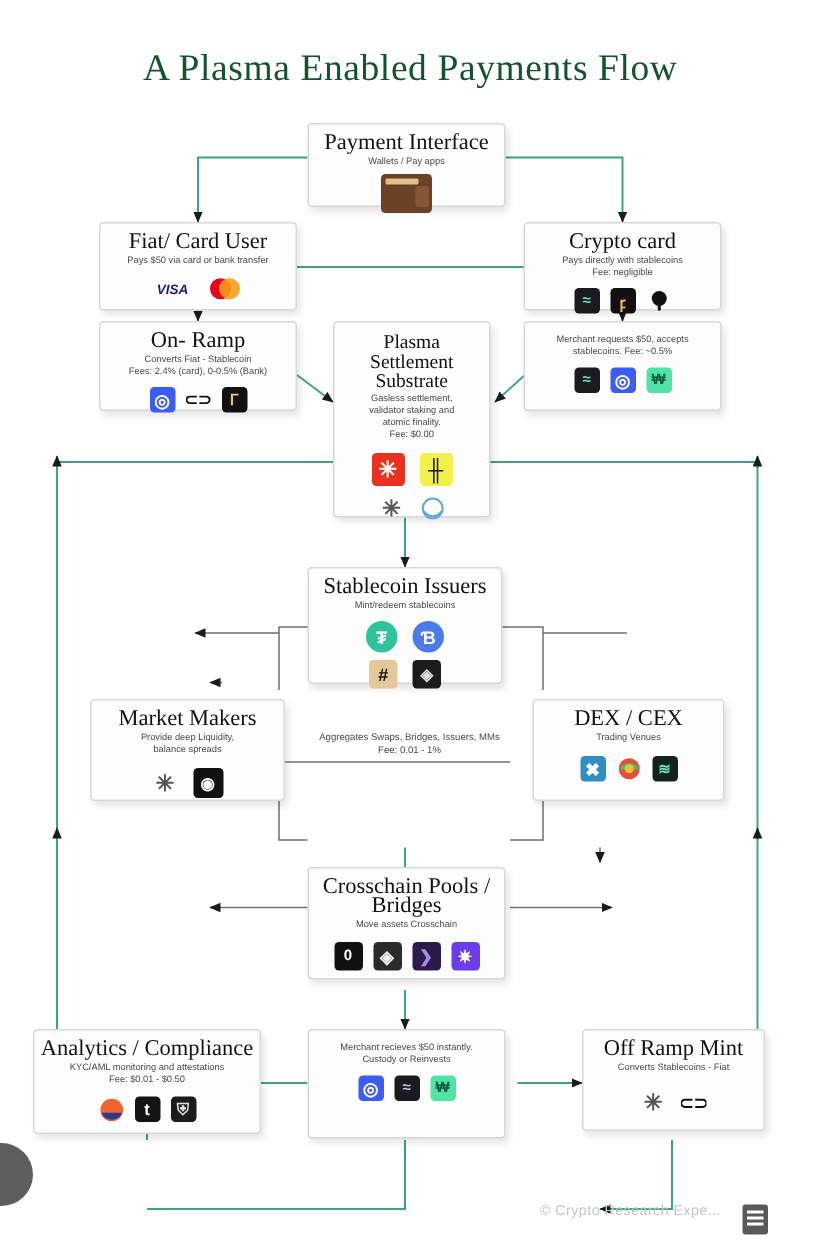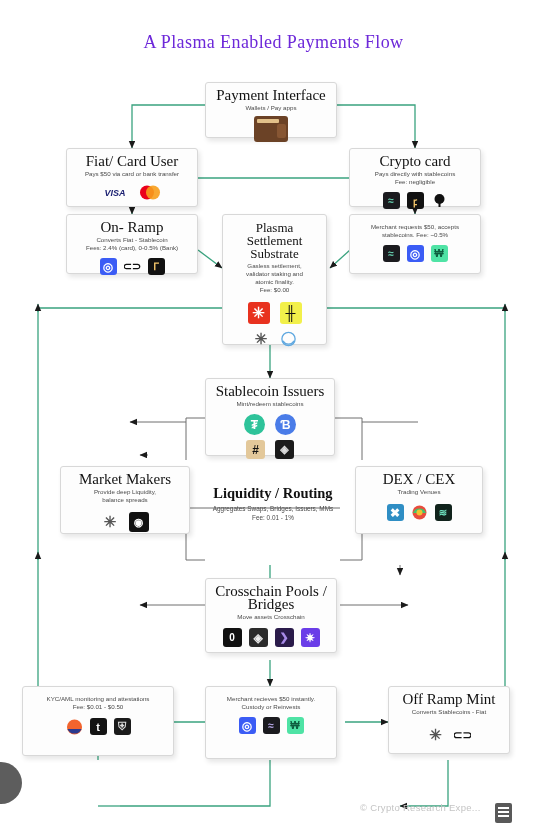--- a/index.html
+++ b/index.html
@@ -3,21 +3,21 @@
 <meta charset="utf-8">
 <style>
   html,body{margin:0;padding:0;background:#ffffff;}
   body{width:547px;height:827px;position:relative;overflow:hidden;
        font-family:"Liberation Sans",sans-serif;}
 
   #canvas{position:absolute;left:0;top:0;width:547px;height:827px;}
 
   
   .title{position:absolute;left:0;top:32px;width:547px;text-align:center;
-         font-family:"Liberation Serif",serif;font-size:18px;color:#6d28d9;
+         font-family:"Liberation Serif",serif;font-size:25px;color:#14532d;
          letter-spacing:.4px;}
 
   
   svg#wires{position:absolute;left:0;top:0;width:547px;height:827px;}
 
   
   .node{position:absolute;background:#fdfdfd;border:1px solid #d8d8d8;
         border-radius:3px;box-shadow:2px 3px 5px rgba(0,0,0,.10);
         box-sizing:border-box;text-align:center;padding:6px 4px 6px;}
   .node .hd{font-family:"Liberation Serif",serif;color:#111;
@@ -225,21 +225,20 @@
     <div class="hd">Market Makers</div>
     <div class="sb" style="white-space: pre-line;">Provide deep Liquidity,
 balance spreads</div>
     <div class="icons g2" style="margin-top:8px;">
       <span class="ic plain" style="color:#555;font-size:15px;">✳</span>
       <span class="ic" style="background:#111;color:#fff;width:20px;height:20px;font-size:11px;">◉</span>
     </div>
   </div>
 
   <div class="hub" style="left:185px;top:485px;width:176px;">
-    <div class="hd">Liquidity / Routing</div>
     <div class="sb" style="white-space: pre-line;">Aggregates Swaps, Bridges, Issuers, MMs
 Fee: 0.01 - 1%</div>
   </div>
 
   <div class="node" style="left:355px;top:466px;width:128px;height:68px;">
     <div class="hd">DEX / CEX</div>
     <div class="sb">Trading Venues</div>
     <div class="icons" style="margin-top:8px;">
       <span class="ic" style="background:#2f8ec4;color:#fff;font-size:12px;">✖</span>
       <span class="ic plain">
@@ -258,20 +257,21 @@
     <div class="sb">Move assets Crosschain</div>
     <div class="icons" style="margin-top:7px;">
       <span class="ic" style="background:#111;color:#fff;width:19px;height:19px;">0</span>
       <span class="ic" style="background:#2b2b2b;color:#eee;width:19px;height:19px;font-size:12px;">◈</span>
       <span class="ic" style="background:#2a1b4a;color:#a88ae8;width:19px;height:19px;font-size:11px;">❯</span>
       <span class="ic" style="background:#6a3de8;color:#fff;width:19px;height:19px;font-size:12px;">✷</span>
     </div>
   </div>
 
   <div class="node" style="left:22px;top:686px;width:152px;height:70px;">
+    <div class="hd">Analytics / Compliance</div>
     <div class="sb" style="white-space: pre-line;">KYC/AML monitoring and attestations
 Fee: $0.01 - $0.50</div>
     <div class="icons" style="margin-top:7px;">
       <span class="ic plain">
         <svg width="18" height="18" viewBox="0 0 18 18">
             <circle cx="9" cy="9" r="8" fill="#f2642e"></circle>
             <path d="M1.6,11 A8,8 0 0 0 16.4,11 z" fill="#2b3a8f"></path>
           </svg>
       </span>
       <span class="ic" style="background:#141414;color:#fff;font-size:11px;">t</span>

